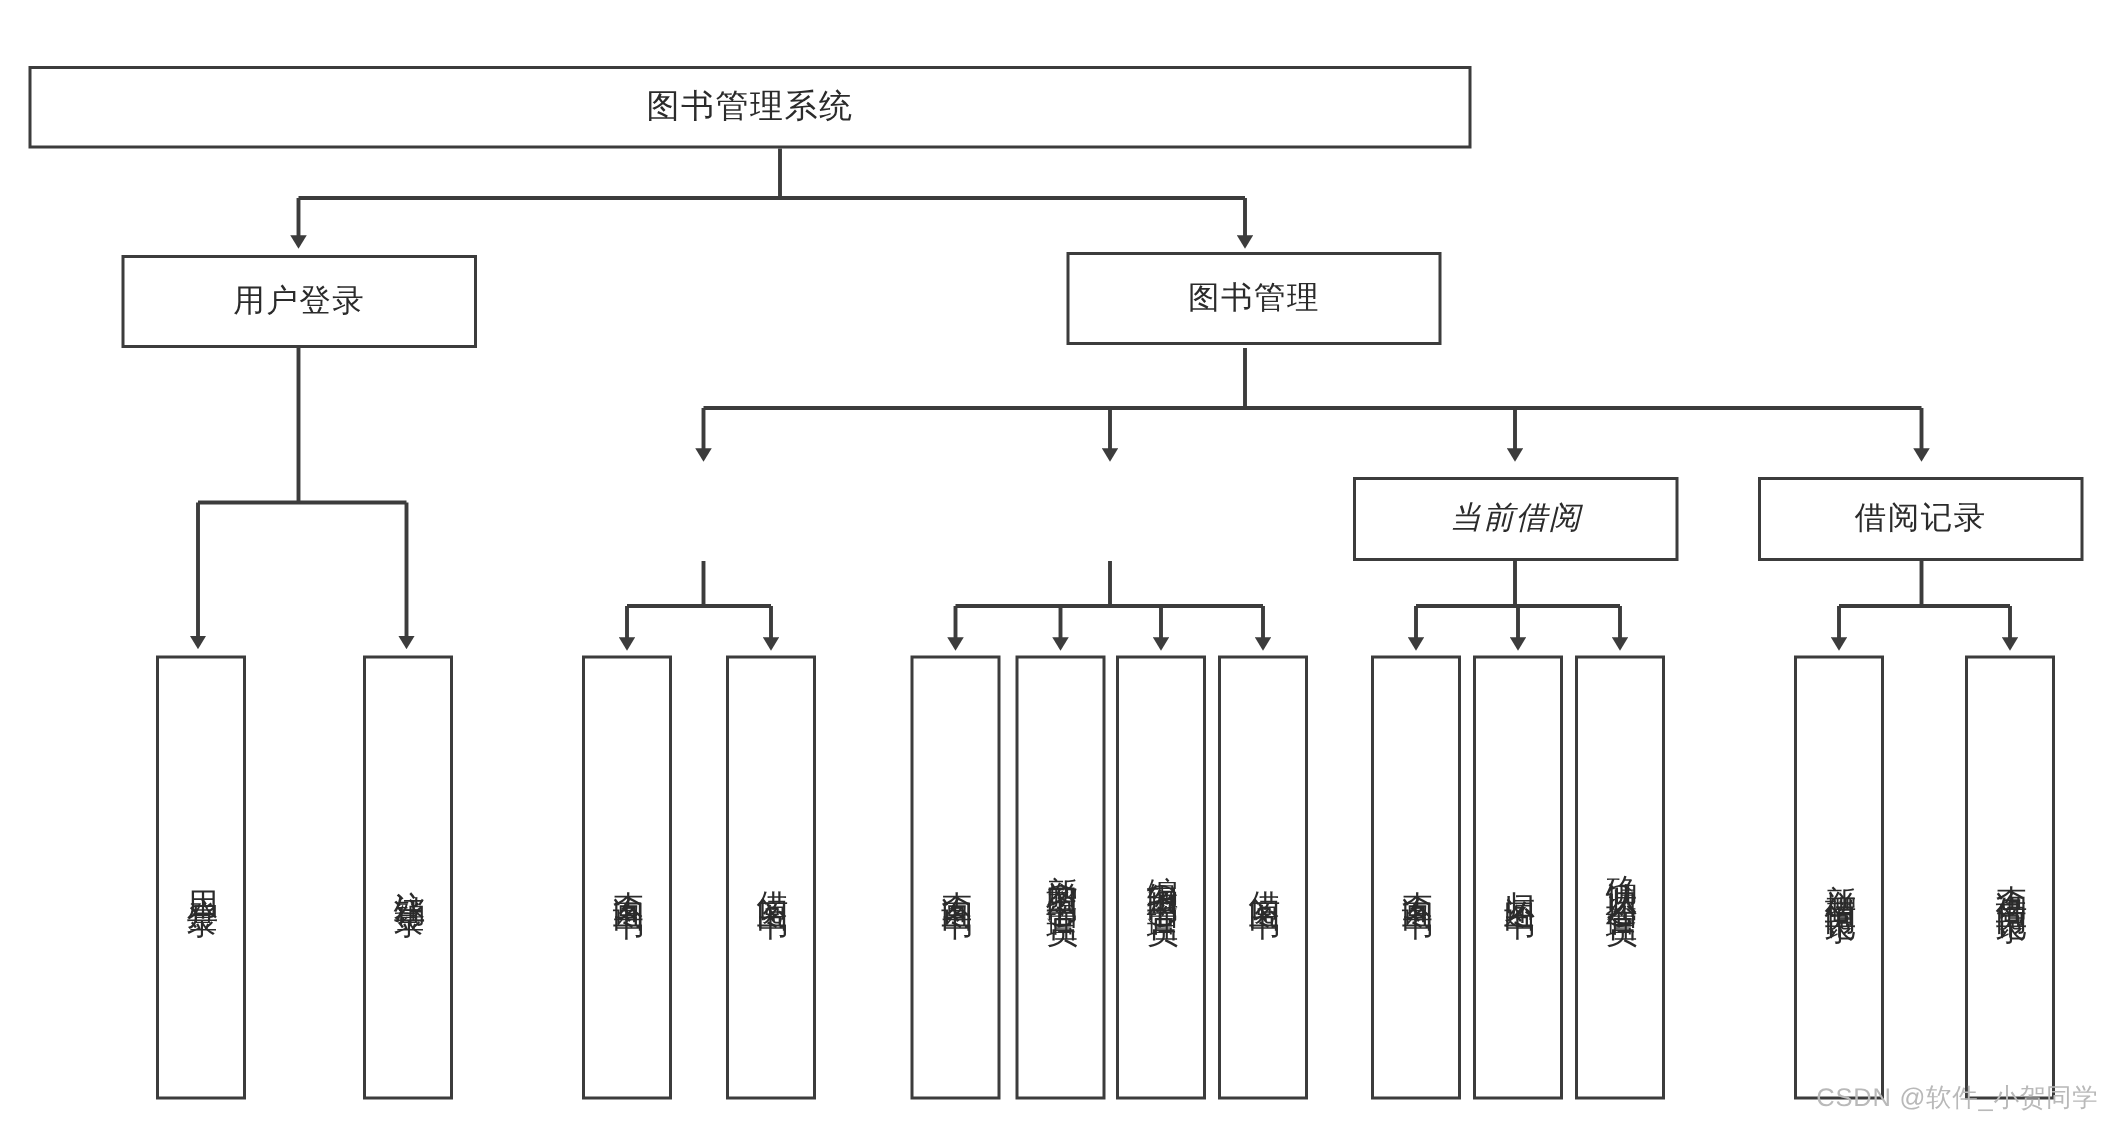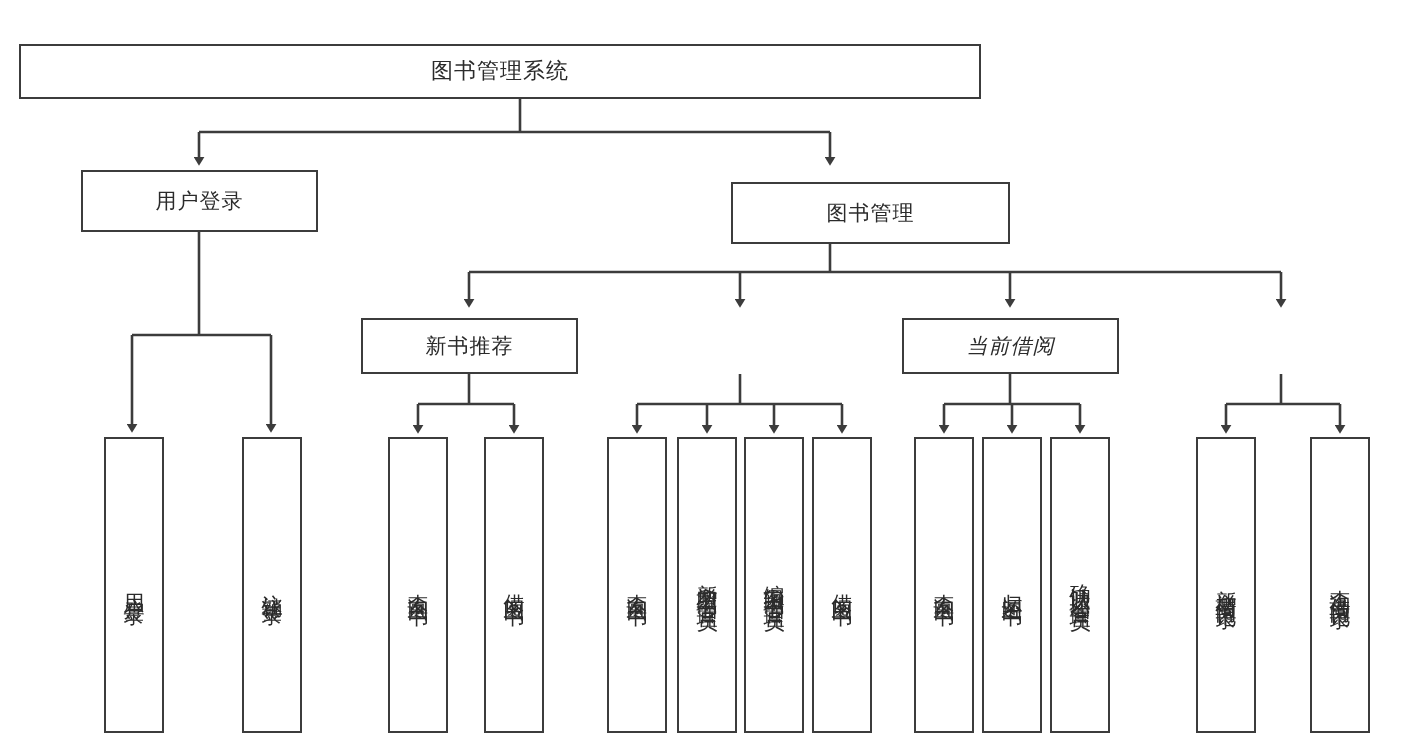--- a/index.html
+++ b/index.html
@@ -126,29 +126,29 @@
     </g>
   </svg>
 
   <div class="node h root" style="left:19px; top:12px; width:962px; height:55px;margin-top:32px;">
     <span>图书管理系统</span>
   </div>
 
   <div class="node h" style="left:81px; top:170px; width:237px; height:62px;">
     <span>用户登录</span>
   </div>
-  <div class="node h" style="left:711px; top:182px; width:279px; height:62px;margin-left:20px;">
+  <div class="node h" style="left:711px; top:168px; width:250px; height:62px;">
     <span>图书管理</span>
   </div>
 
-  <div class="node h" style="left:361px; top:318px; width:217px; height:56px;">
-    <span>新书推荐</span>
-  </div>
   <div class="node h" style="left:902px; top:318px; width:217px; height:56px;font-style:italic;">
     <span>当前借阅</span>
+  </div>
+  <div class="node h" style="left:1172px; top:318px; width:217px; height:56px;">
+    <span>借阅记录</span>
   </div>
 
   <div class="node v" style="left:104px; top:437px; width:60px; height:296px;">
     <span>用户登录</span>
   </div>
   <div class="node v" style="left:242px; top:437px; width:60px; height:296px;">
     <span>注销登录</span>
   </div>
 
   <div class="node v" style="left:388px; top:437px; width:60px; height:296px;">
@@ -181,14 +181,15 @@
     <span>确认归还（管理员）</span>
   </div>
 
   <div class="node v" style="left:1196px; top:437px; width:60px; height:296px;">
     <span>新增借阅记录</span>
   </div>
   <div class="node v" style="left:1310px; top:437px; width:60px; height:296px;">
     <span>查询借阅记录</span>
   </div>
 
+  <div class="watermark">CSDN @软件_小贺同学</div>
 
 </div>
 
 </body></html>

